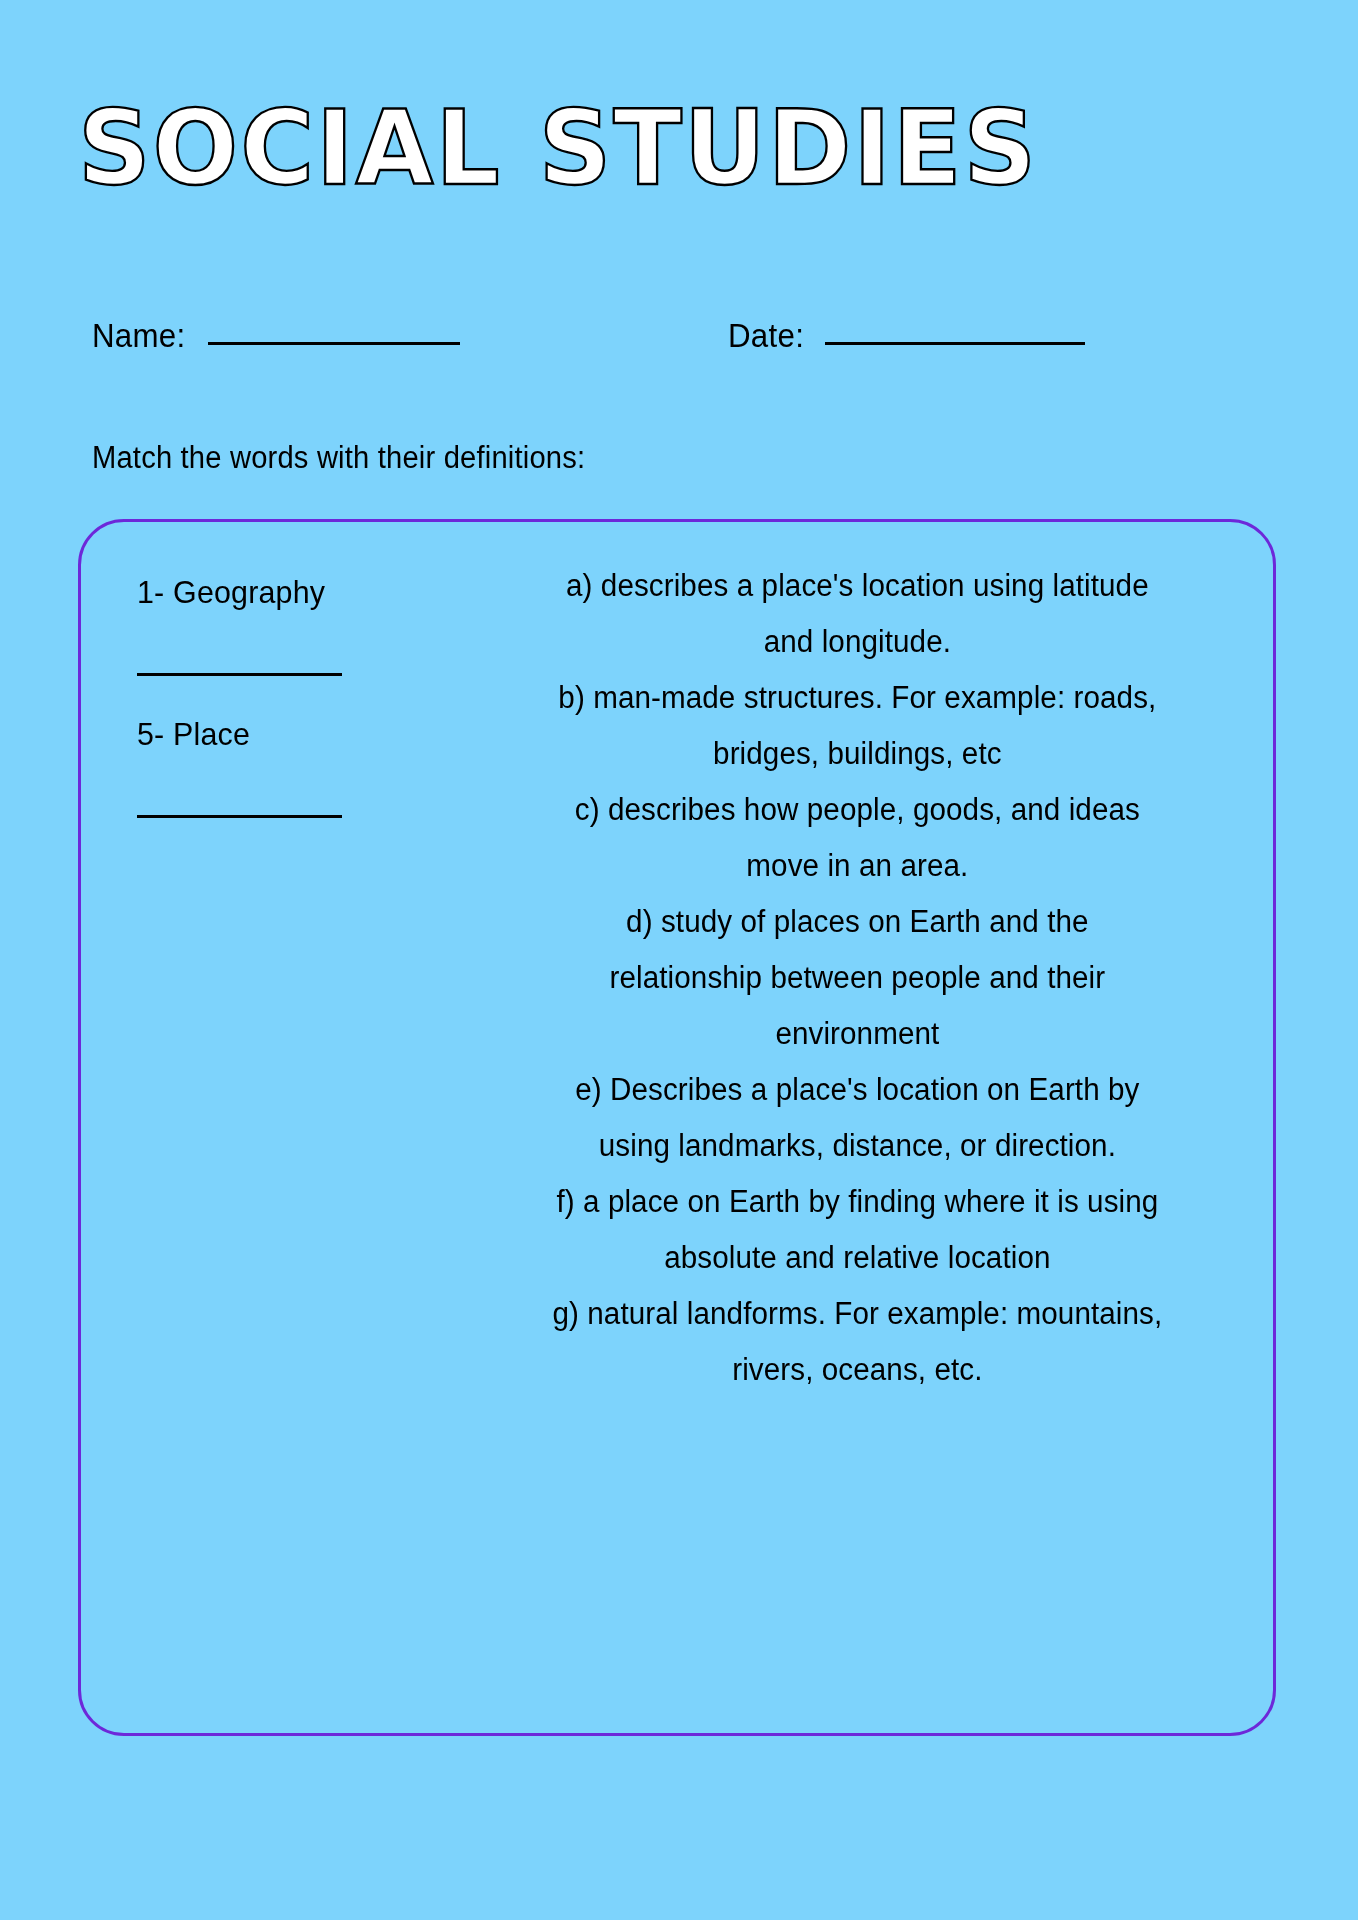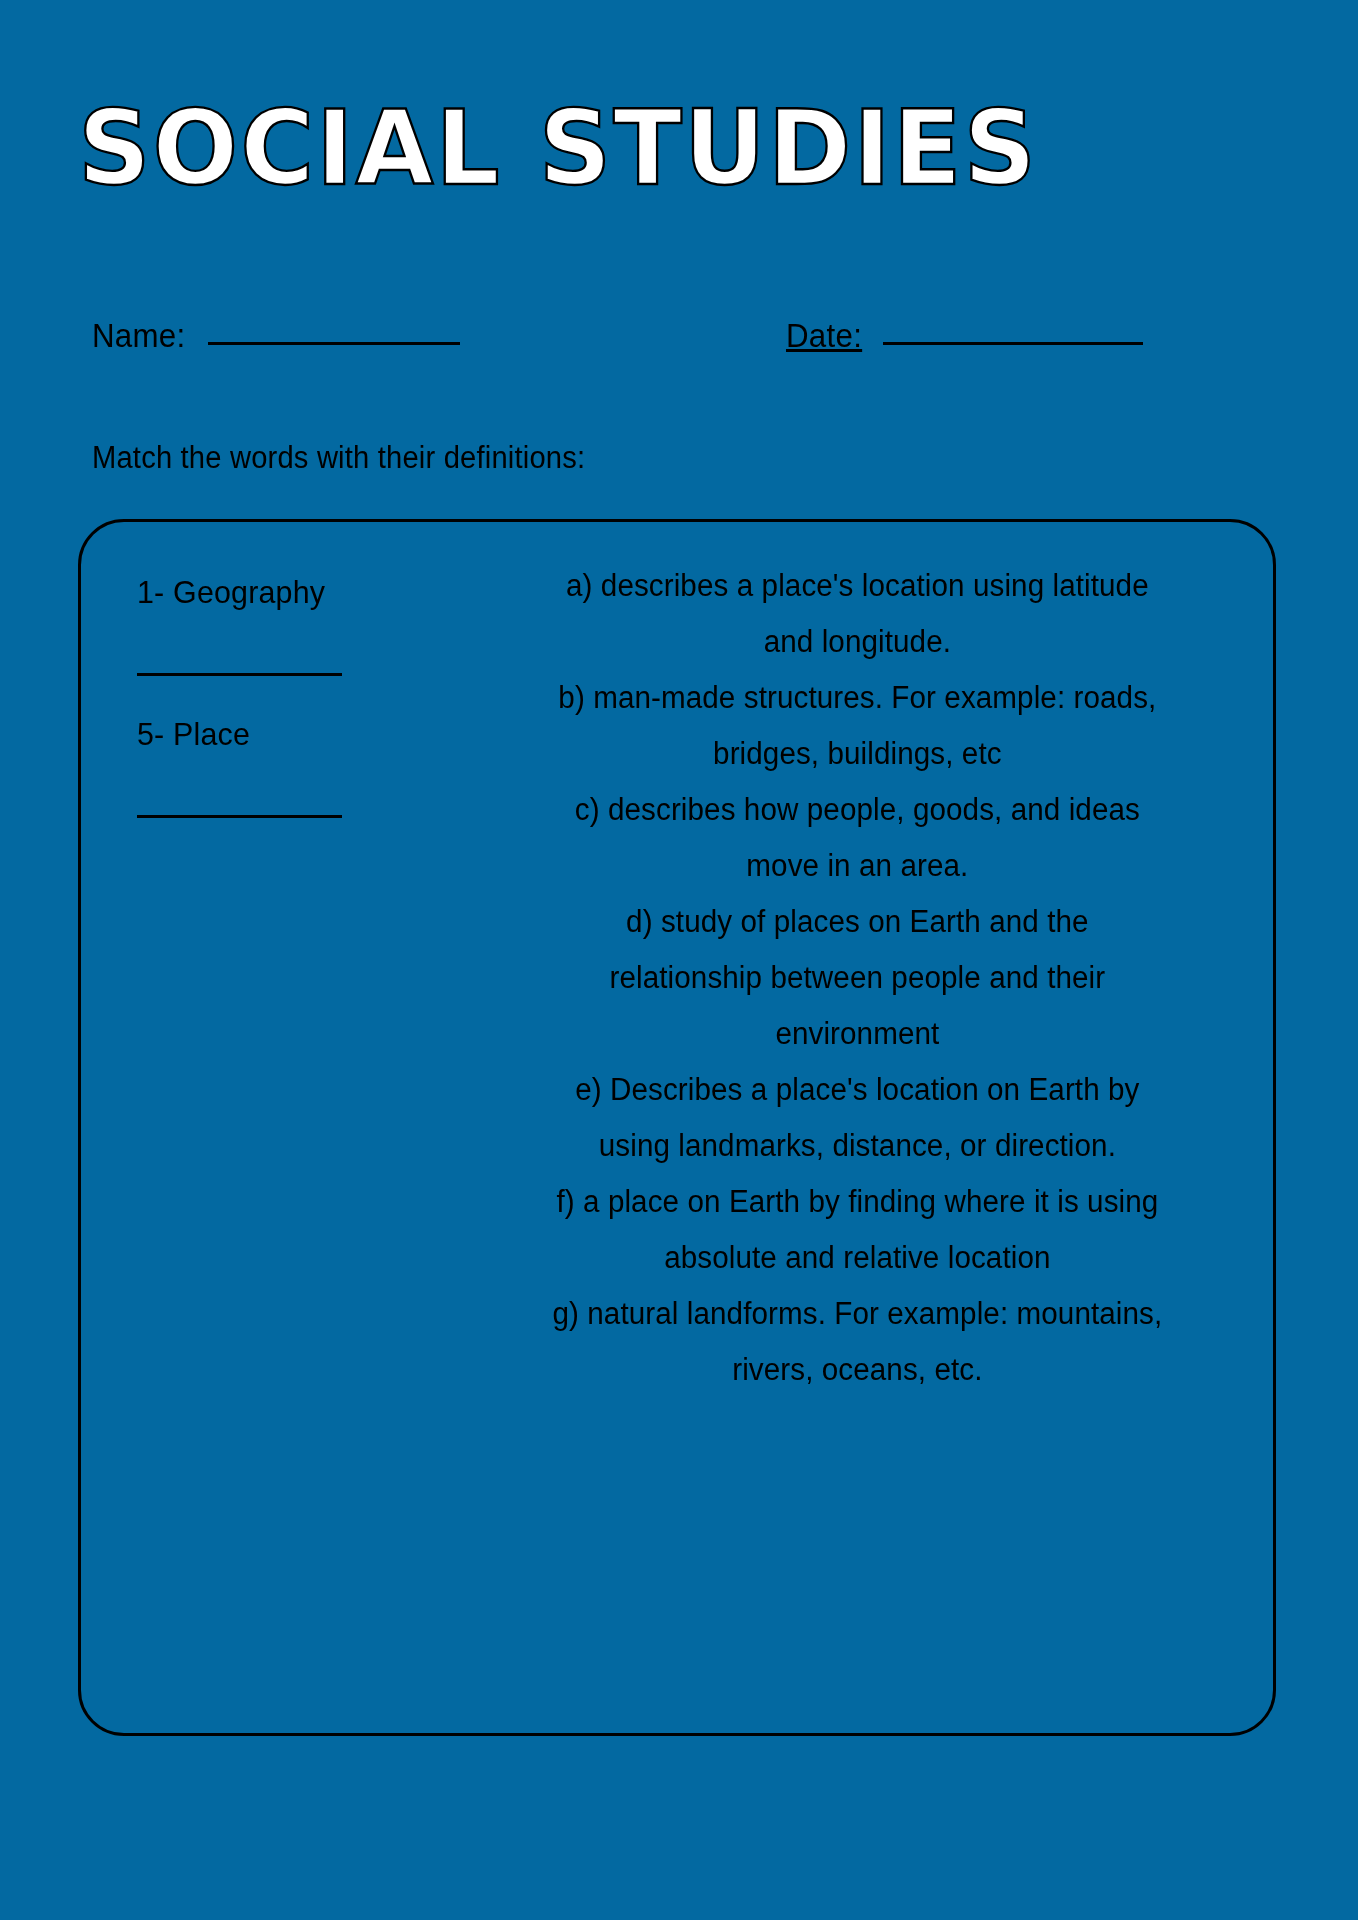--- a/index.html
+++ b/index.html
@@ -12,21 +12,21 @@
     height: 1920px;
     position: relative;
     font-family: "Liberation Sans", sans-serif;
     color: #000000;
     overflow: hidden;
   }
 
   .page {
     position: absolute;
     inset: 0;
-    background: #0369a1;
+    background: #7dd3fc;
     padding-left: 39px;
   }
 
   
   .title-wrap {
     position: absolute;
     left: 78px;
     top: 84px;
     width: 1000px;
     height: 130px;
@@ -56,21 +56,21 @@
   }
   .rule {
     display: inline-block;
     border-bottom: 3px solid #000;
     height: 1px;
     position: relative;
     top: -2px;
   }
   .field-name { left: 0; justify-content: space-between; }
   .field-name .rule { width: 252px; margin-left: 14px; }
-  .field-date { left: 694px; text-decoration: underline; }
+  .field-date { left: 636px; }
   .field-date .rule { width: 260px; margin-left: 14px; }
 
   
   .instruction {
     position: absolute;
     left: 92px;
     top: 440px;
     font-size: 31px;
     letter-spacing: 0.2px;
     transform: scaleX(0.94);
@@ -78,21 +78,21 @@
     white-space: nowrap;
   }
 
   
   .matchbox {
     position: absolute;
     left: 78px;
     top: 519px;
     width: 1198px;
     height: 1217px;
-    border: 3px solid #000000;
+    border: 3px solid #6d28d9;
     border-radius: 46px;
     box-sizing: border-box;
   }
 
   .columns {
     position: absolute;
     left: 0;
     top: 0;
     width: 100%;
     height: 100%;

